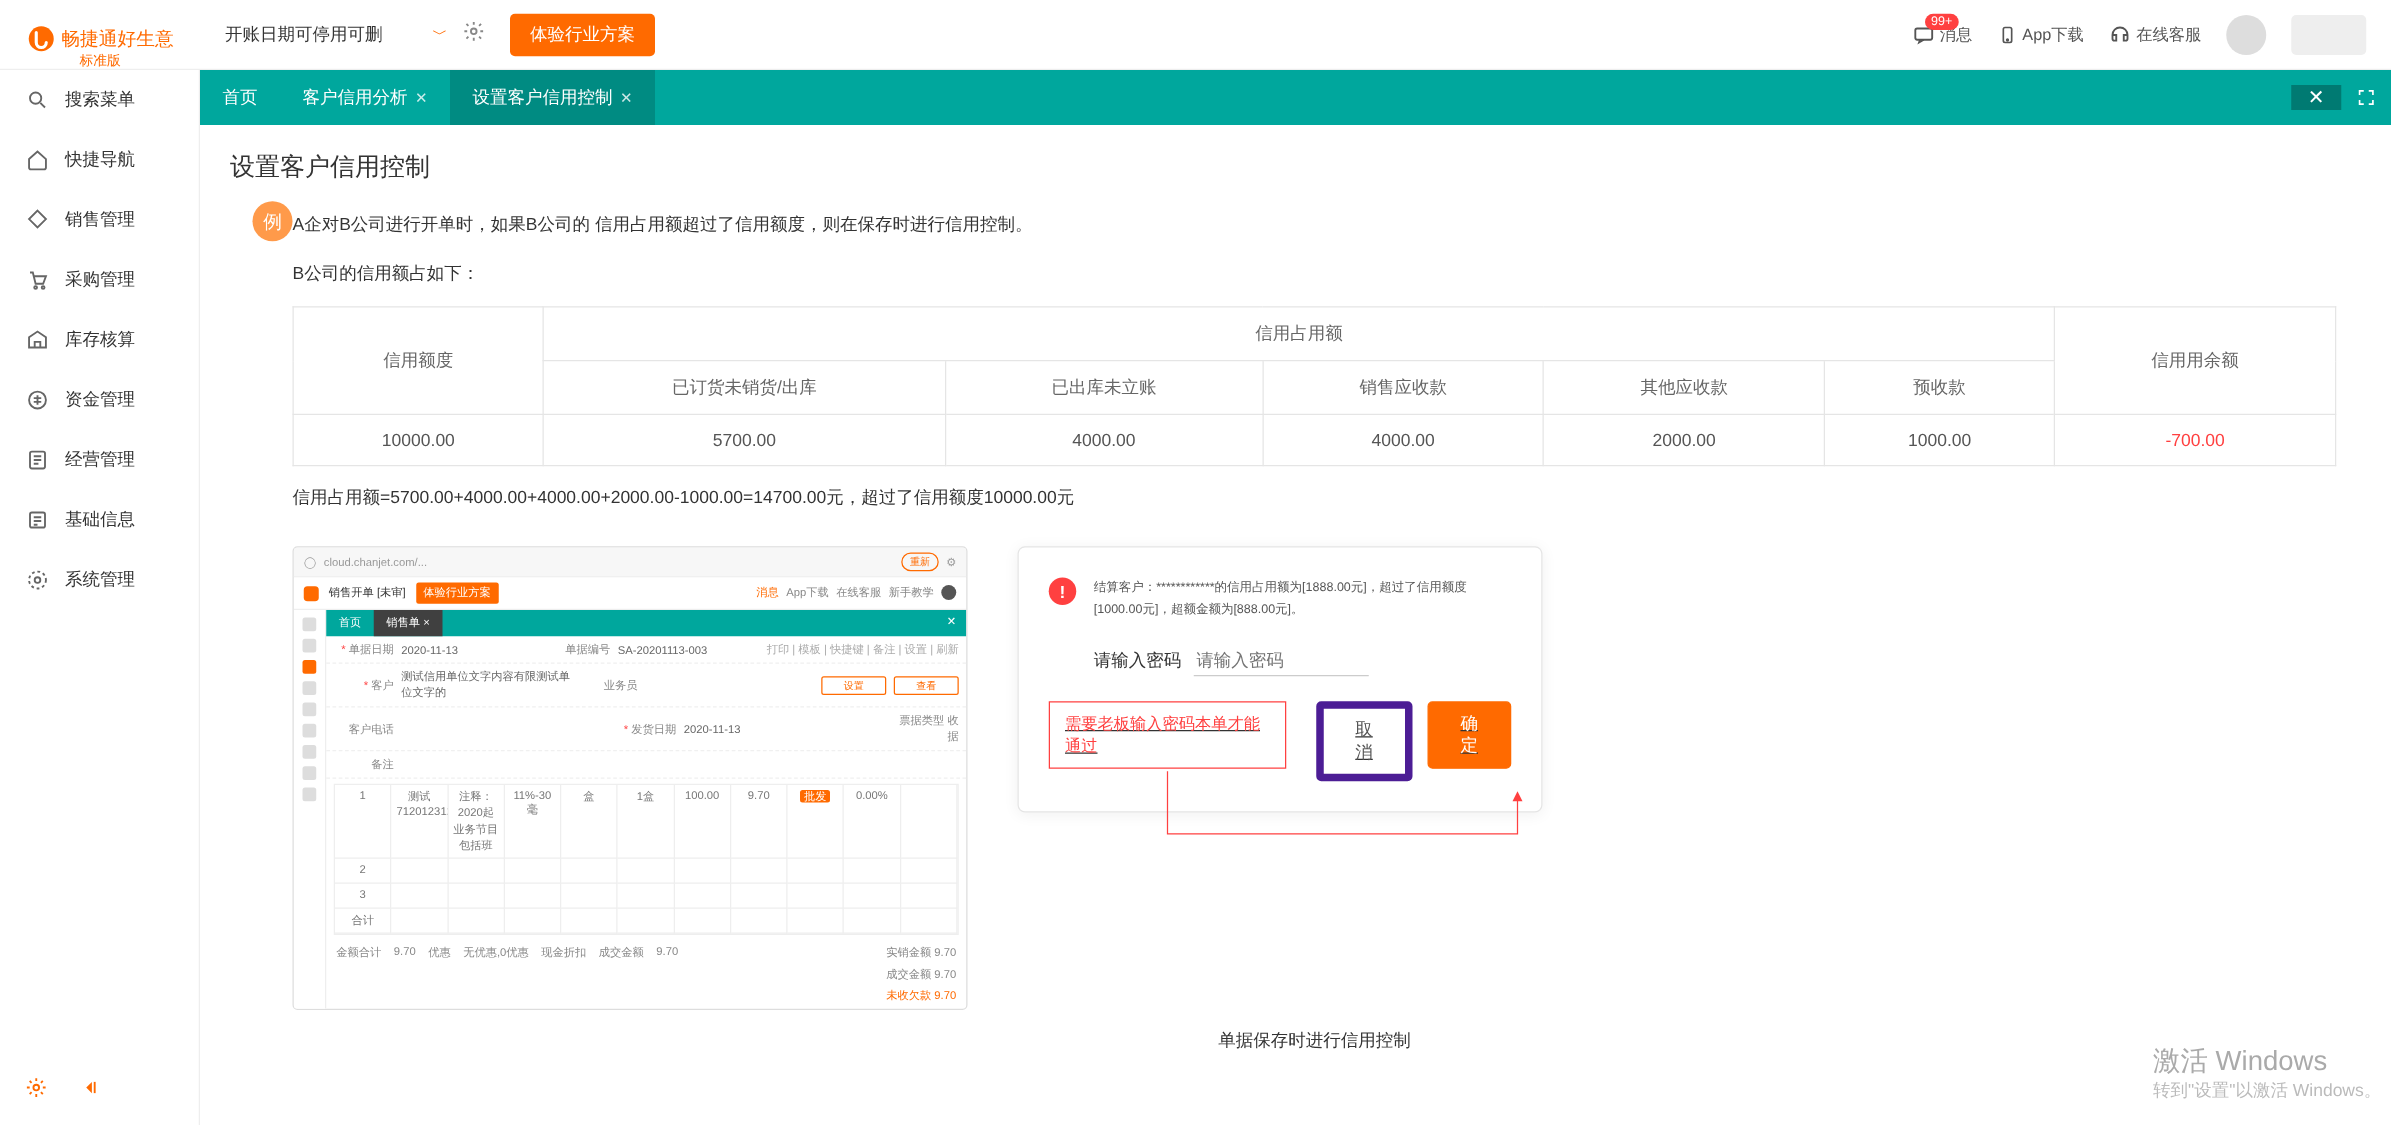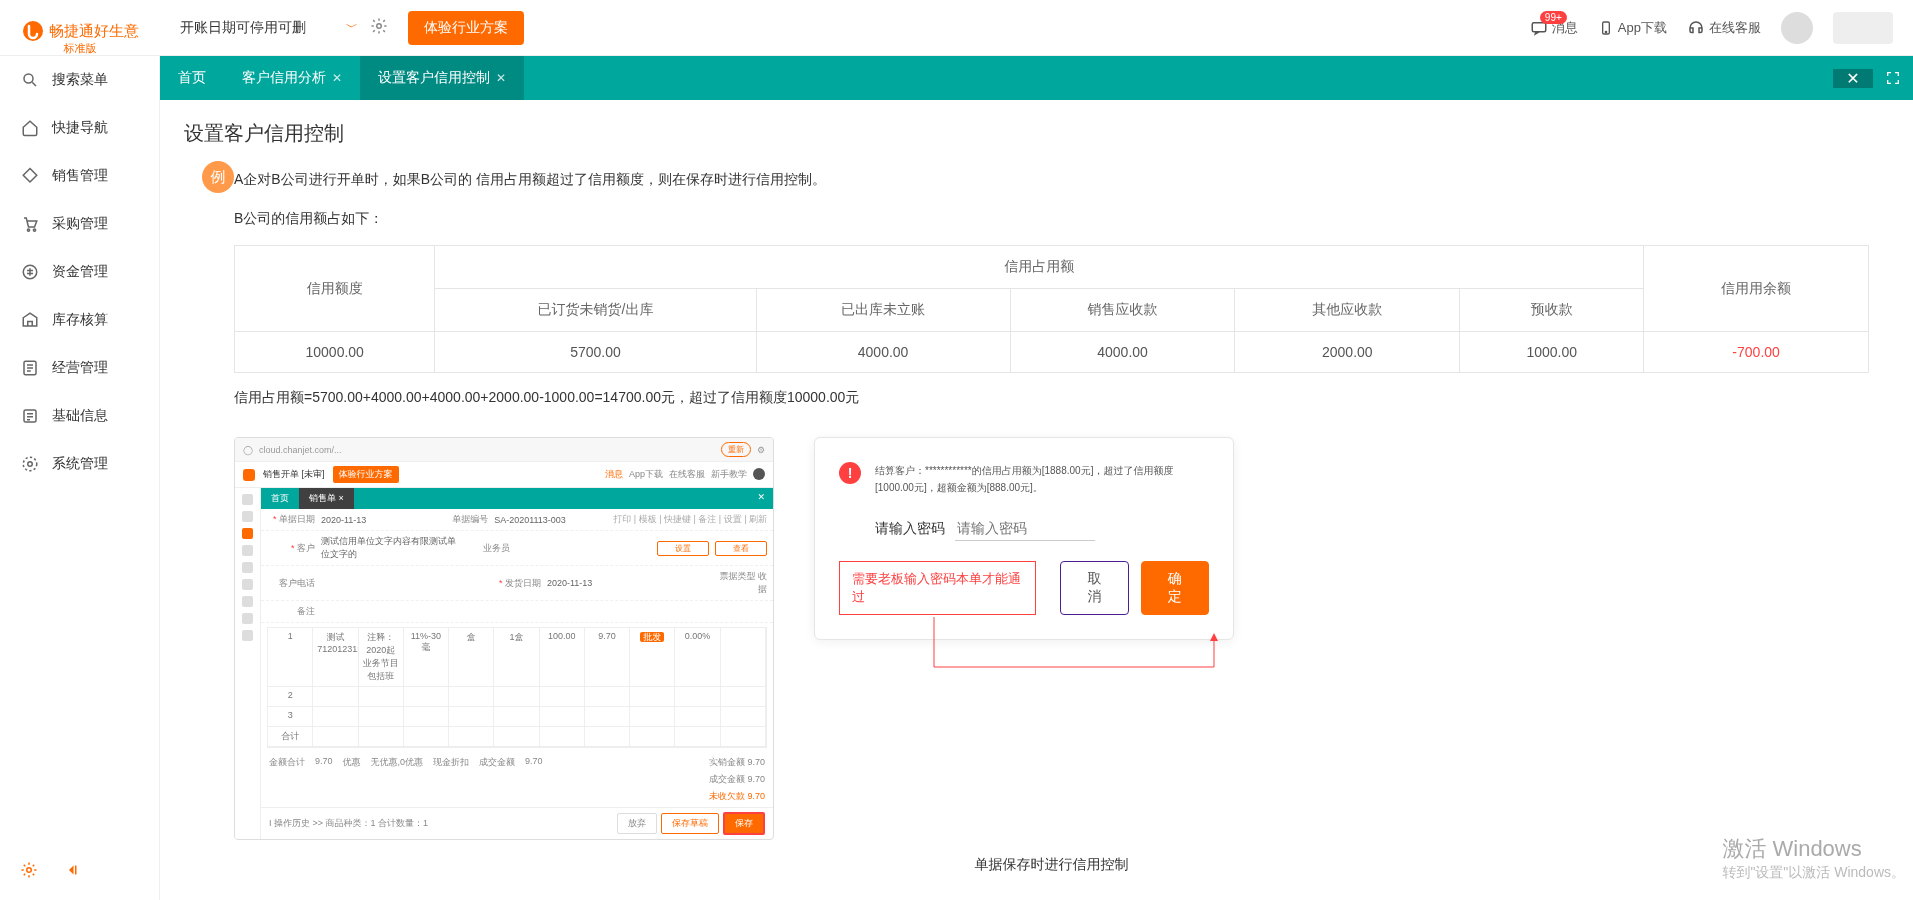--- a/index.html
+++ b/index.html
@@ -100,21 +100,21 @@
 
 .dialog { border: 1px solid #e5e5e5; border-radius: 6px; padding: 24px; box-shadow: 0 2px 12px rgba(0,0,0,0.06); background: #fff; position: relative; }
 .dialog-body { display: flex; gap: 14px; margin-bottom: 20px; }
 .dialog-warn { width: 22px; height: 22px; border-radius: 50%; background: #ff4040; color: #fff; display: flex; align-items: center; justify-content: center; flex-shrink: 0; font-weight: bold; font-size: 14px; }
 .dialog-msg { font-size: 10px; color: #555; line-height: 1.7; }
 .dialog-input-row { display: flex; align-items: center; gap: 10px; margin: 10px 0 20px 36px; }
 .dialog-input-row label { font-size: 14px; color: #333; }
 .dialog-input { border: none; border-bottom: 1px solid #ccc; padding: 4px 2px; font-size: 14px; outline: none; width: 140px; }
 .dialog-note { border: 1px solid #ff4040; color: #ff4040; padding: 8px 12px; font-size: 13px; display: inline-block; }
 .btn { padding: 8px 20px; border-radius: 4px; font-size: 14px; cursor: pointer; }
-.btn-default { background: #fff; border: 1px solid #4c1d95; color: #555; }
+.btn-default { background: #fff; border: 6px solid #4c1d95; color: #555; }
 .btn-primary { background: #ff6a00; border: 1px solid #ff6a00; color: #fff; }
 
 .caption { text-align: center; color: #333; font-size: 14px; margin-top: 16px; }
 
 
 .watermark { position: fixed; right: 8px; bottom: 18px; color: #bbb; font-size: 14px; text-align: left; pointer-events: none; }
 .watermark .big { font-size: 22px; color: #aaa; }
 
 
 .page::-webkit-scrollbar { width: 12px; }
@@ -210,34 +210,34 @@
               <path d="M4 4h3l3 12h8l3-8H8"></path>
               <circle cx="10" cy="20" r="1.5"></circle>
               <circle cx="18" cy="20" r="1.5"></circle>
             </svg>
           </span>
           <span>采购管理</span>
         </div>
       <div class="nav-item">
           <span class="icon">
             <svg width="18" height="18" viewBox="0 0 24 24" fill="none" stroke="currentColor" stroke-width="2">
+              <path d="M3 9l9-6 9 6v11H3z"></path>
+              <path d="M9 20v-6h6v6"></path>
+            </svg>
+          </span>
+          <span>库存核算</span>
+        </div>
+      <div class="nav-item">
+          <span class="icon">
+            <svg width="18" height="18" viewBox="0 0 24 24" fill="none" stroke="currentColor" stroke-width="2">
               <circle cx="12" cy="12" r="9"></circle>
               <path d="M8 10h8M8 14h8M12 7v10"></path>
             </svg>
           </span>
           <span>资金管理</span>
-        </div>
-      <div class="nav-item">
-          <span class="icon">
-            <svg width="18" height="18" viewBox="0 0 24 24" fill="none" stroke="currentColor" stroke-width="2">
-              <path d="M3 9l9-6 9 6v11H3z"></path>
-              <path d="M9 20v-6h6v6"></path>
-            </svg>
-          </span>
-          <span>库存核算</span>
         </div>
       <div class="nav-item">
           <span class="icon">
             <svg width="18" height="18" viewBox="0 0 24 24" fill="none" stroke="currentColor" stroke-width="2">
               <rect x="4" y="3" width="16" height="18" rx="2"></rect>
               <path d="M8 8h8M8 12h8M8 16h5"></path>
             </svg>
           </span>
           <span>经营管理</span>
         </div>
@@ -458,42 +458,36 @@
                       <span>成交金额</span>
                         <span>9.70</span>
                       <span class="rt"><span>实销金额</span> <span>9.70</span></span>
                     </div>
                     <div class="faux-footer" style="justify-content:flex-end;padding-top:0;">
                       <span><span>成交金额</span> <span>9.70</span></span>
                     </div>
                     <div class="faux-footer" style="justify-content:flex-end;padding-top:0;">
                       <span style="color:#ff6a00;"><span>未收欠款</span> <span>9.70</span></span>
                     </div>
-                    <div class="faux-btnrow">
-                      <span class="txt">I 操作历史 &gt;&gt;   商品种类：1   合计数量：1</span>
-                      <span class="faux-btn">放弃</span>
-                      <span class="faux-btn orange-outline">保存草稿</span>
-                      <span class="faux-btn orange">保存</span>
-                    </div>
                   </div>
                 </div>
               </div>
             </div>
 
             <div class="illus-right">
               <div class="dialog">
                 <div class="dialog-body">
                   <div class="dialog-warn">!</div>
                   <div class="dialog-msg">结算客户：************的信用占用额为[1888.00元]，超过了信用额度[1000.00元]，超额金额为[888.00元]。</div>
                 </div>
                 <div class="dialog-input-row">
                   <label>请输入密码</label>
                   <input class="dialog-input" type="password" placeholder="请输入密码" style="">
                 </div>
-                <div style="display:flex;align-items:flex-start;gap:12px;">
+                <div style="display:flex;align-items:flex-start;gap:12px;text-decoration:underline;">
                   <div class="dialog-note">需要老板输入密码本单才能通过</div>
                   <div style="flex:1"></div>
                   <button class="btn btn-default">取消</button>
                   <button class="btn btn-primary">确定</button>
                 </div>
               </div>
             </div>
           </div>
 
           <svg style="position:absolute; left:50px; top:430px; width:1050px; height:120px; pointer-events:none;">

